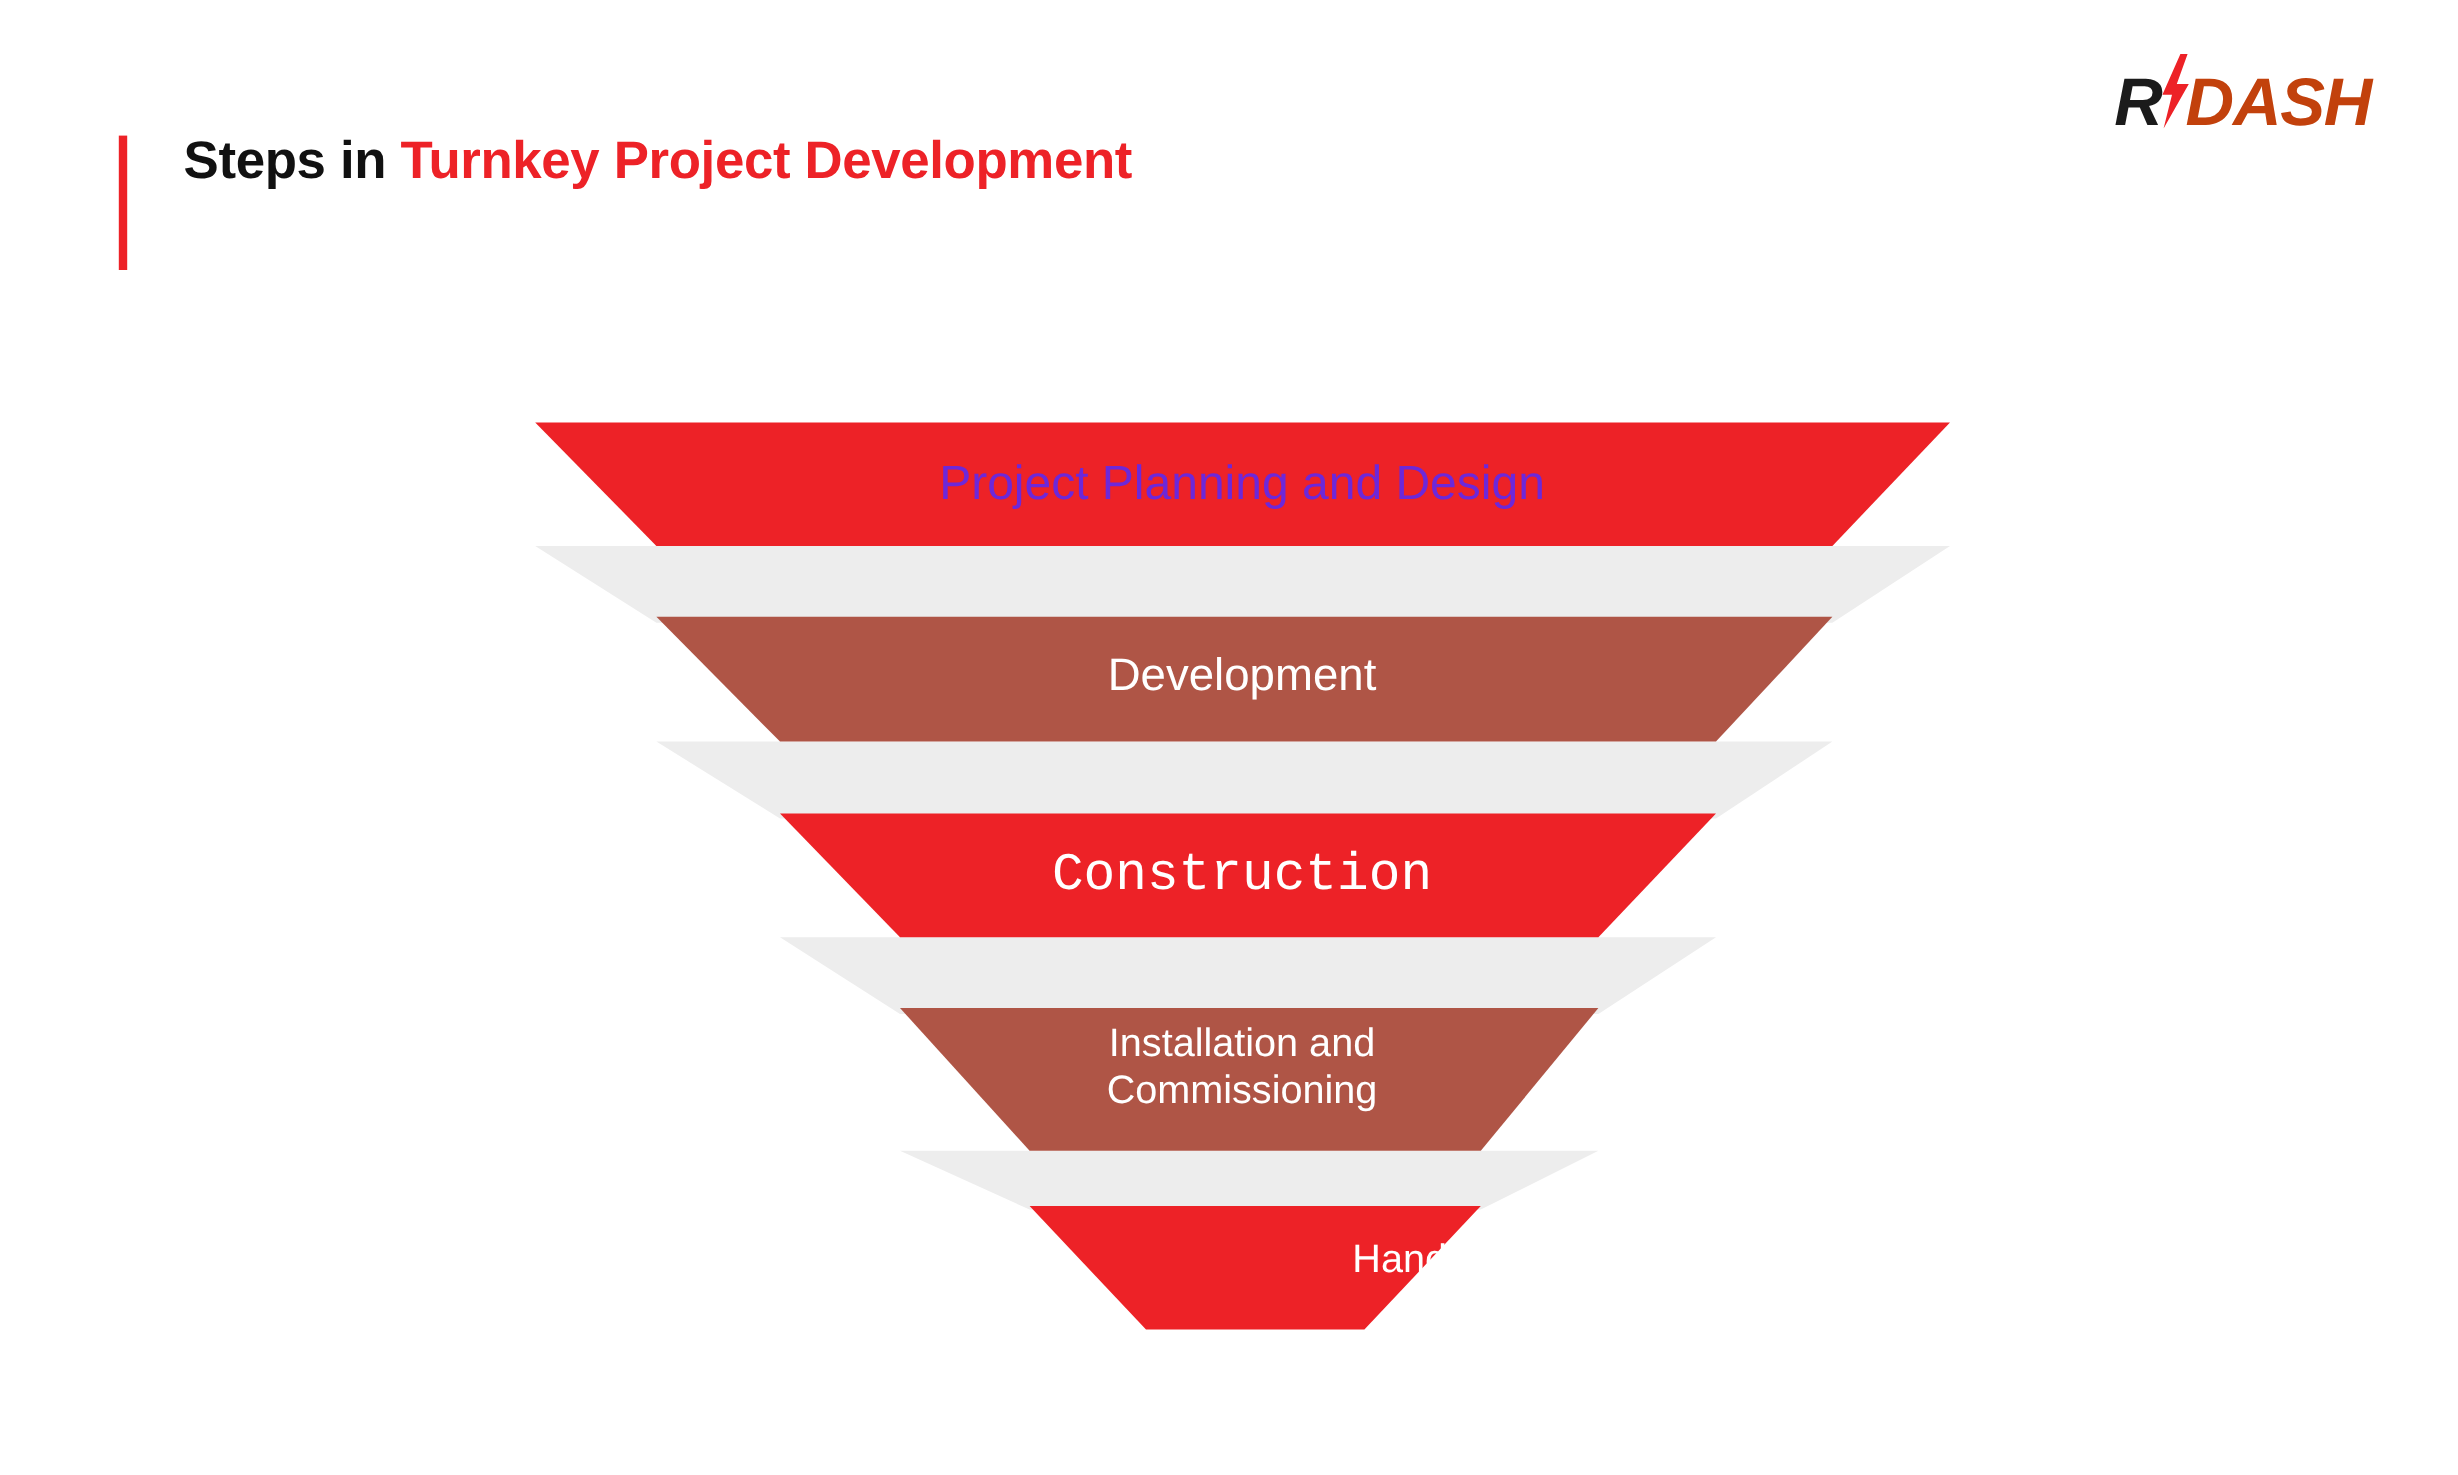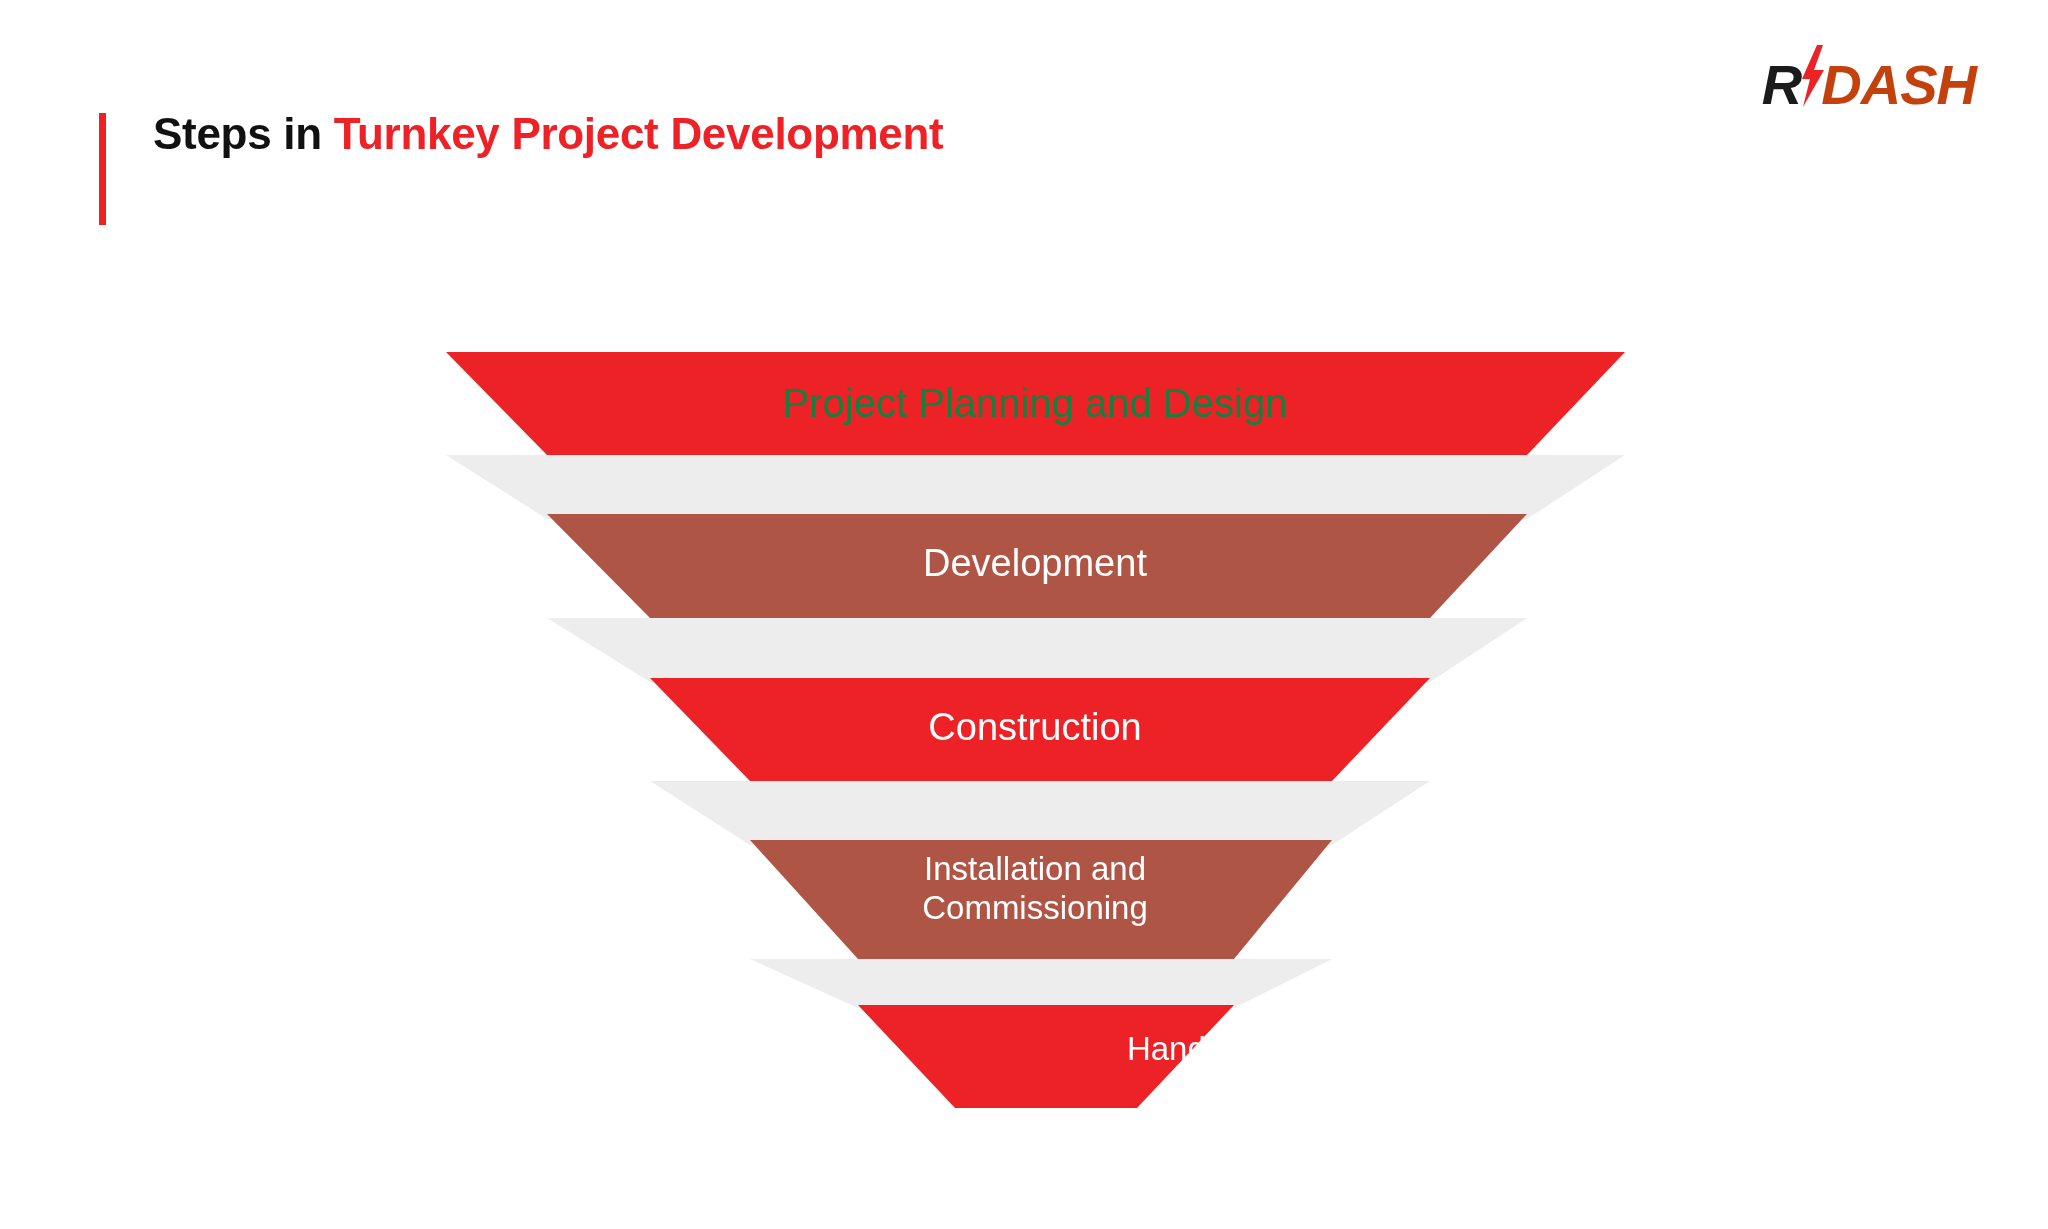--- a/index.html
+++ b/index.html
@@ -91,21 +91,21 @@
     text-align: center;
     color: #ffffff;
     font-size: 38px;
     font-weight: 500;
     line-height: 1.18;
     white-space: pre-line;
     pointer-events: none;
   }
   #seg-label-0 { left: 624px;  top: 380px;  width: 822px; font-size: 40px; }
   #seg-label-1 { left: 624px;  top: 541px;  width: 822px; font-size: 38px; }
-  #seg-label-2 { left: 624px;  top: 705px;  width: 822px; font-size: 38px; }
+  #seg-label-2 { left: 624px;  top: 705px;  width: 822px; font-size: 44px; font-family: Liberation Mono, monospace; }
   #seg-label-3 { left: 700px;  top: 850px;  width: 670px; font-size: 33px; }
   #seg-label-4 { left: 800px;  top: 1030px; width: 470px; font-size: 33px; text-align: right; }
 </style>
 </head>
 <body style="background: rgb(255, 255, 255);">
 
 <div id="header">
 
   <div id="title-accent-bar" style="background: rgb(237, 34, 39);"></div>
 
@@ -136,20 +136,20 @@
 
     <g>
       <polygon fill="#ED2227" points="446,352 1625,352 1527,455 547,455"></polygon>
       <polygon fill="#AF5546" points="547,514 1527,514 1430,618 650,618"></polygon>
       <polygon fill="#ED2227" points="650,678 1430,678 1332,781 750,781"></polygon>
       <polygon fill="#AF5546" points="750,840 1332,840 1234,959 858,959"></polygon>
       <polygon fill="#ED2227" points="858,1005 1234,1005 1137,1108 955,1108"></polygon>
     </g>
   </svg>
 
-  <div class="seg-label" id="seg-label-0" style="color: #15803d;">Project Planning and Design</div>
+  <div class="seg-label" id="seg-label-0" style="color: #6d28d9;">Project Planning and Design</div>
   <div class="seg-label" id="seg-label-1" style="color: rgb(255, 255, 255);">Development</div>
   <div class="seg-label" id="seg-label-2" style="color: rgb(255, 255, 255);">Construction</div>
   <div class="seg-label" id="seg-label-3" style="color: rgb(255, 255, 255);">Installation and
 Commissioning</div>
   <div class="seg-label" id="seg-label-4" style="color: rgb(255, 255, 255);">Handover</div>
 
 </div>
 
 </body></html>

